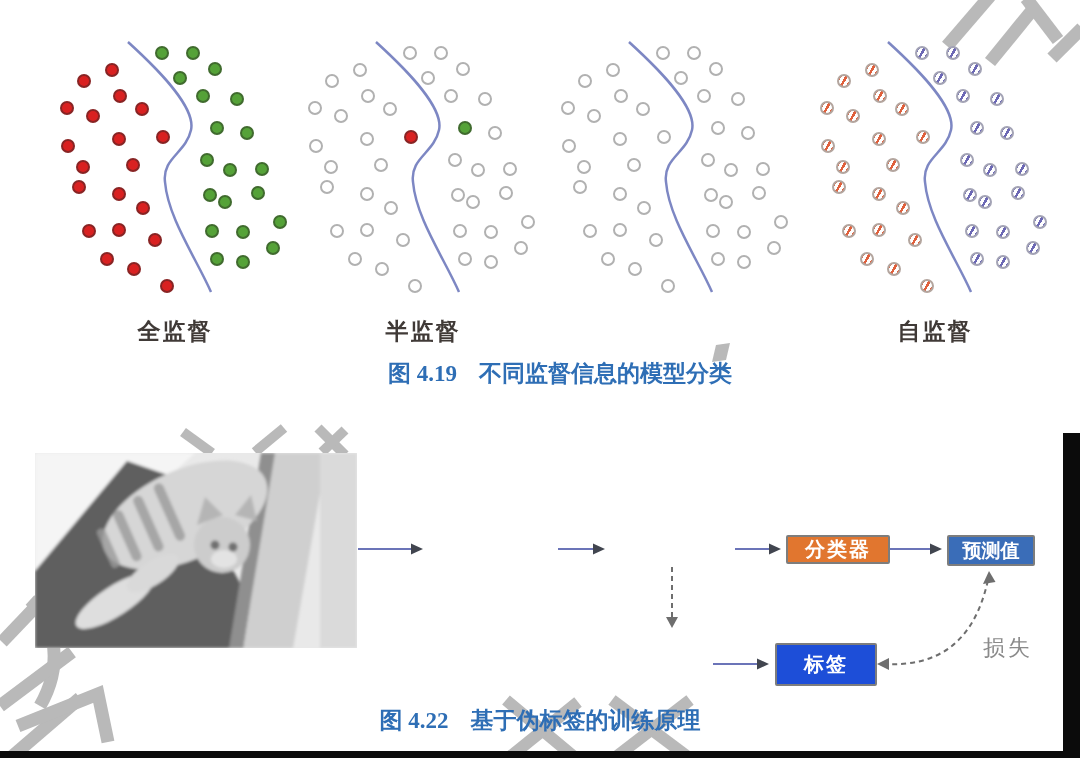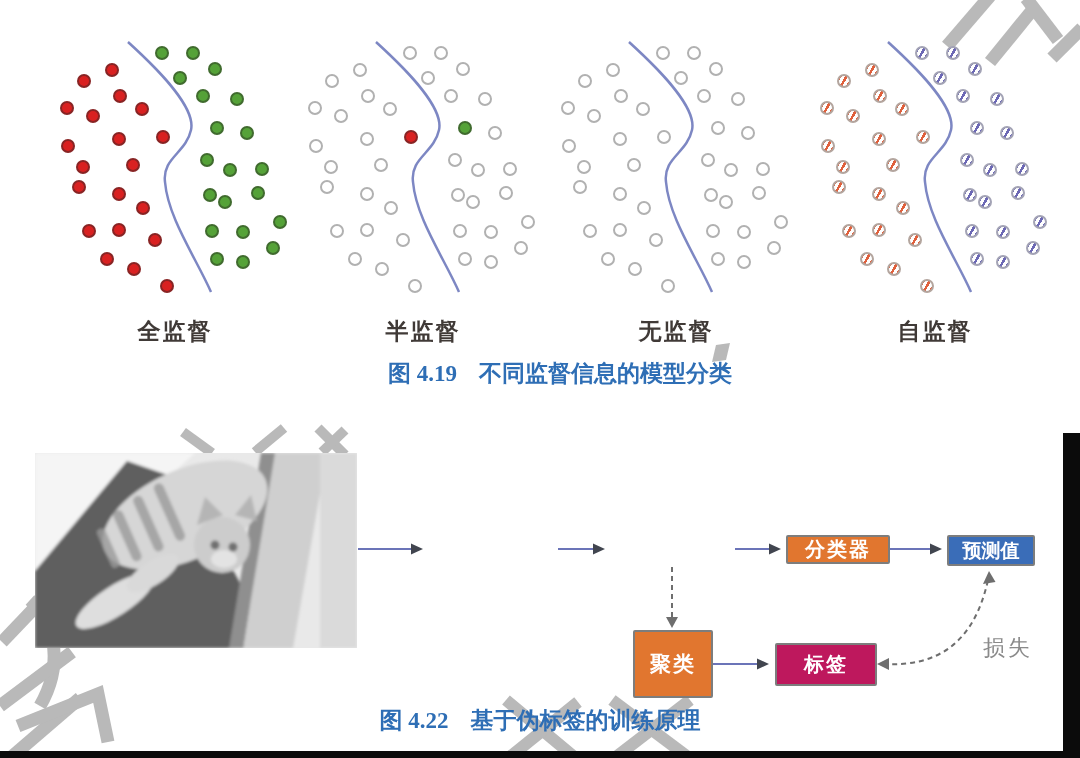--- a/index.html
+++ b/index.html
@@ -252,21 +252,20 @@
       <div class="dot dot-stripe-purple" style="left: 150px; top: 194px;"></div>
       <div class="dot dot-stripe-purple" style="left: 181px; top: 195px;"></div>
       <div class="dot dot-stripe-purple" style="left: 218px; top: 185px;"></div>
       <div class="dot dot-stripe-purple" style="left: 211px; top: 211px;"></div>
       <div class="dot dot-stripe-purple" style="left: 155px; top: 222px;"></div>
       <div class="dot dot-stripe-purple" style="left: 181px; top: 225px;"></div>
     </div>
 
   <div class="panel-label" style="left:303px">半监督</div>
   <div class="panel-label" style="left:55px">全监督</div>
-  <div class="panel-label" style="left:556px">无监督</div>
   <div class="panel-label" style="left:815px">自监督</div>
 
   <div class="caption" style="top:358px;padding-left:20px">
     <span>图 4.19</span><span class="cap-text">不同监督信息的模型分类</span>
   </div>
 
   <svg class="abs" width="322" height="195" style="left:35px;top:453px" viewBox="0 0 322 195">
     <defs>
         <filter id="catblur" x="-10%" y="-10%" width="120%" height="120%">
       <feGaussianBlur stdDeviation="1.4"></feGaussianBlur>
@@ -318,22 +317,21 @@
     </g>
     <g fill="var(--dashed)">
       <polygon points="672,628 666,617 678,617"></polygon>
       <polygon points="989,571 983,584 995.5,582"></polygon>
       <polygon points="877,664 889,658 889,670"></polygon>
     </g>
   </svg>
 
   <div class="node node-classifier" style="background: rgb(225, 118, 47);">分类器</div>
   <div class="node node-prediction" style="background: rgb(58, 109, 184);">预测值</div>
-  <div class="node node-cluster" style="background: rgb(225, 118, 47);">聚类</div>
-  <div class="node node-label" style="background: #be185d;">标签</div>
+  <div class="node node-label" style="background: #1d4ed8;">标签</div>
 
   <div class="loss">损失</div>
 
   <div class="caption" style="top:705px;padding-right:20px">
     <span>图 4.22</span><span class="cap-text">基于伪标签的训练原理</span>
   </div>
 
   <div class="bar bar-right"></div>
   <div class="bar bar-bottom"></div>
 </div>

